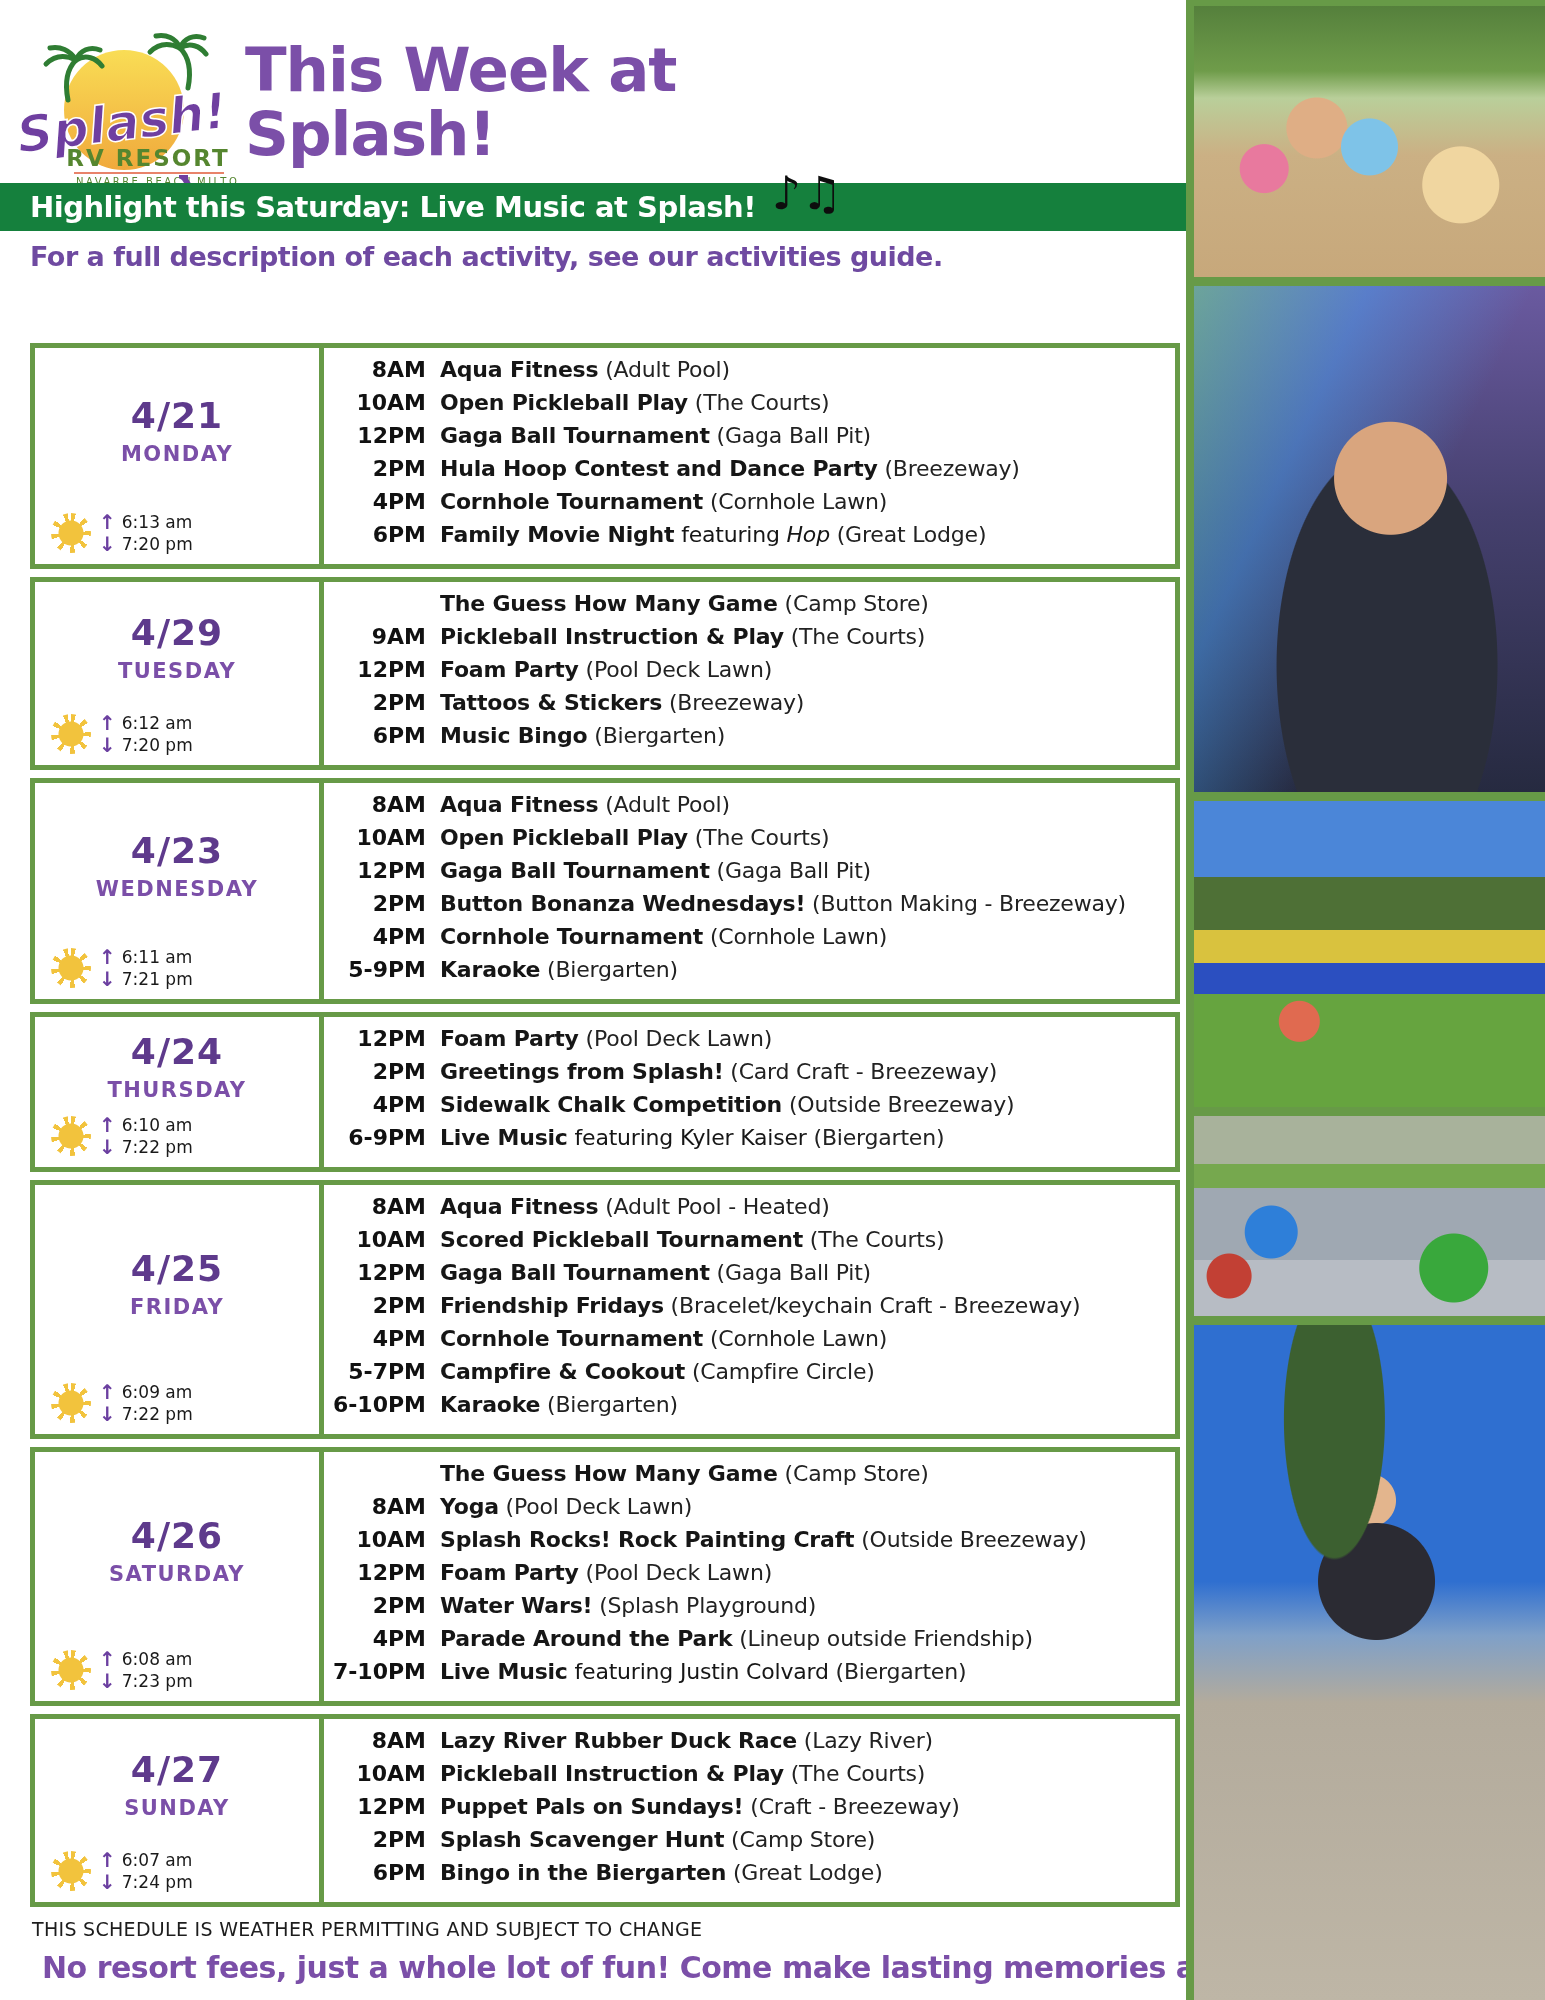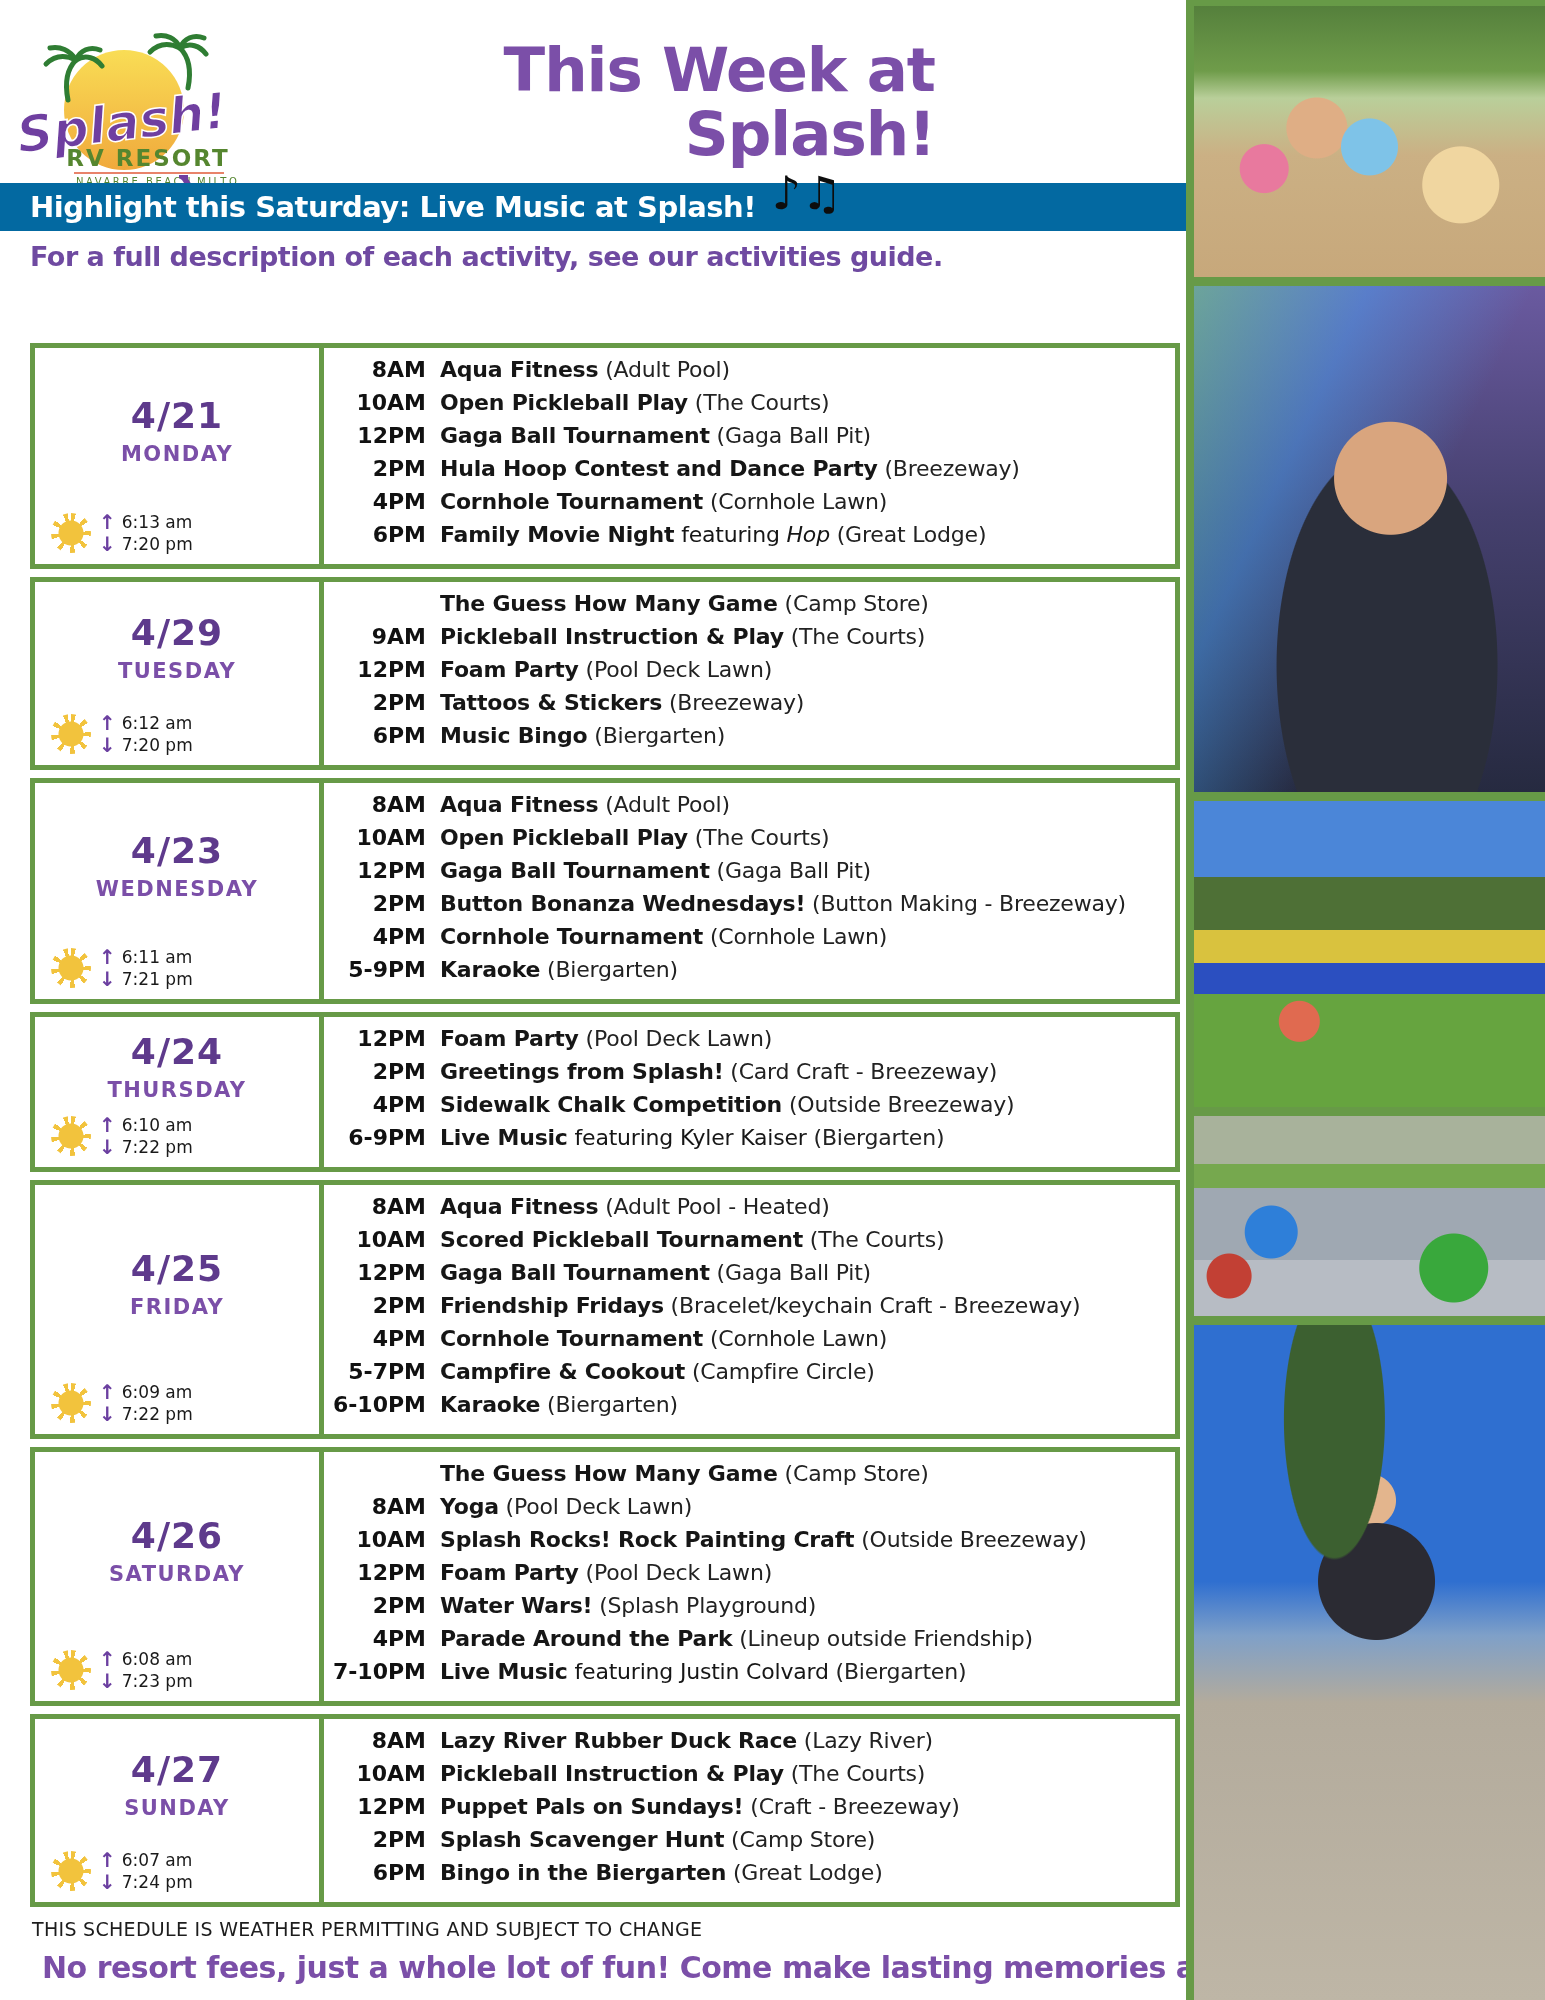--- a/index.html
+++ b/index.html
@@ -2,25 +2,25 @@
 <html><head>
 <meta charset="utf-8">
 <style>
   html,body{margin:0;padding:0;}
   body{
     width:1545px;height:2000px;position:relative;overflow:hidden;background:#ffffff;
     font-family:"DejaVu Sans","Liberation Sans",sans-serif;color:#111;
   }
   
   .logo{position:absolute;left:16px;top:28px;width:222px;height:158px;}
-  .title-wrap{position:absolute;left:245px;top:38px;width:690px;text-align:right;}
+  .title-wrap{position:absolute;left:245px;top:38px;width:690px;text-align:left;}
   .page-title{font-size:61px;font-weight:800;color:#7b4fa8;letter-spacing:-1px;line-height:1.05;margin:0;}
   .date-range{font-size:40px;font-weight:400;color:#77a94f;margin-top:14px;}
   
-  .banner{position:absolute;left:0;top:183px;width:1186px;height:48px;background:#0369a1;
+  .banner{position:absolute;left:0;top:183px;width:1186px;height:48px;background:#15803d;
           display:flex;align-items:center;overflow:visible;}
   .banner-text{color:#ffffff;font-size:29px;font-weight:800;padding-left:30px;letter-spacing:-0.5px;}
   .music-notes{color:#0d0d0d;font-size:46px;position:relative;top:-14px;margin-left:16px;line-height:0;}
   .note-line{position:absolute;left:30px;top:241px;font-size:27px;font-weight:800;color:#6f4aa1;letter-spacing:-0.5px;}
   
   .schedule{position:absolute;left:30px;top:343px;width:1150px;}
   .day-block{border:5px solid #679a47;background:#fff;display:flex;margin-bottom:8px;}
   .date-cell{width:284px;flex:none;border-right:5px solid #679a47;display:flex;flex-direction:column;}
   .date-wrap{margin:auto 0;text-align:center;padding-top:6px;}
   .day-date{font-size:36px;font-weight:800;color:#5e3a8c;letter-spacing:1px;}

